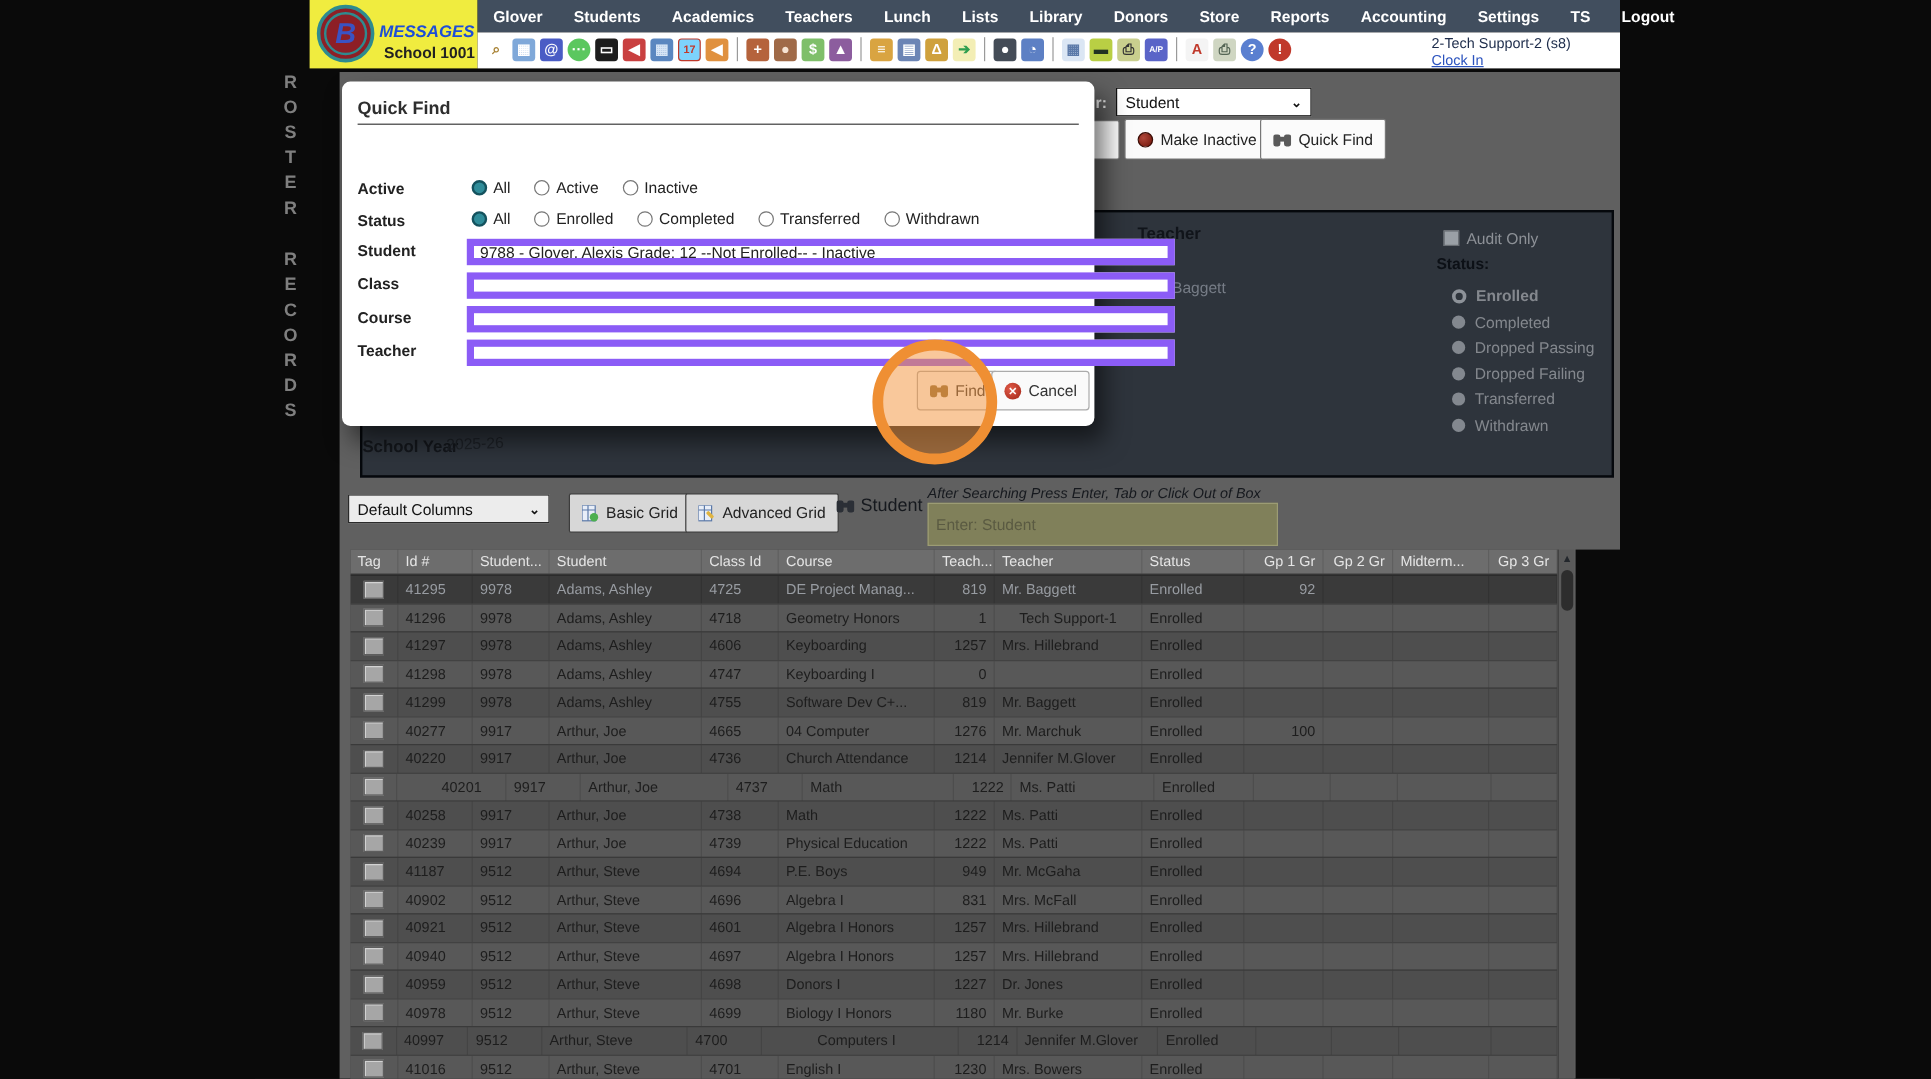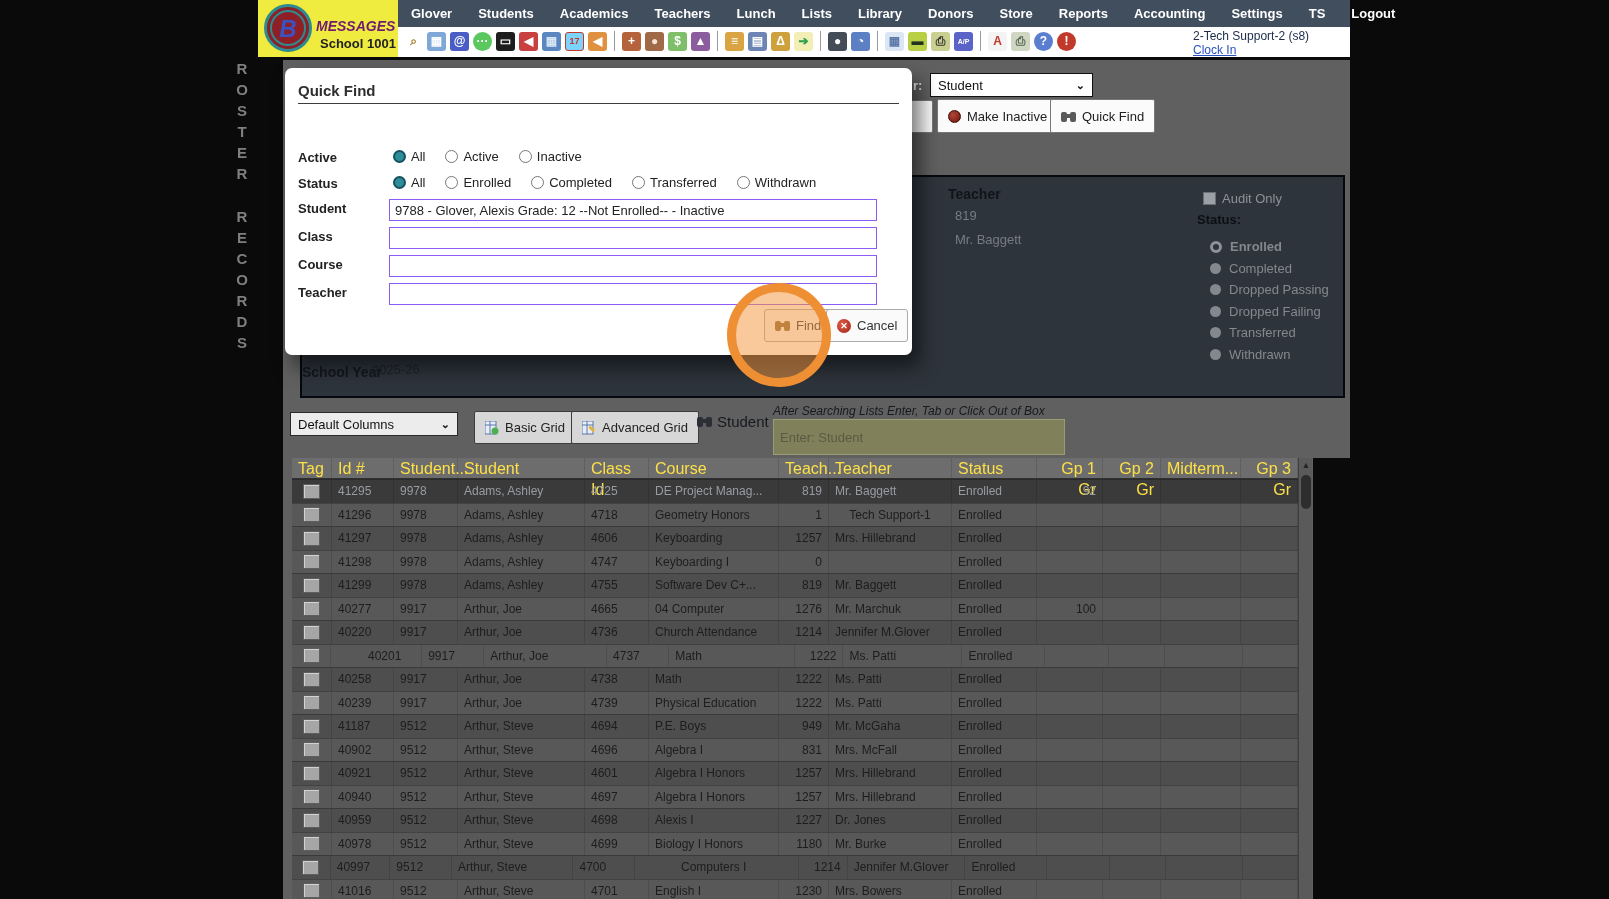--- a/index.html
+++ b/index.html
@@ -7,21 +7,21 @@
               font-family:"Liberation Sans", sans-serif; position:relative; }
   .abs { position:absolute; }
 
   
   #logo-box { left:258px; top:0; width:140px; height:57px; background:#f0ec3f; }
   #logo-circle { left:6px; top:4px; width:48px; height:48px; border-radius:50%;
                  border:3px solid #2e8b8f; background:#8d1f26; }
   #logo-circle .inner { position:absolute; left:3px; top:3px; width:36px; height:36px;
                  border-radius:50%; border:2px solid #2e8b8f; color:#3a53c4;
                  font-weight:bold; font-size:24px; text-align:center; line-height:34px; font-style:italic;}
-  #logo-messages { left:58px; top:18px; font-size:14px; font-weight:bold; font-style:italic; color:#701a75; }
+  #logo-messages { left:58px; top:18px; font-size:14px; font-weight:bold; font-style:italic; color:#1d4ed8; }
   #logo-school { left:62px; top:36px; font-size:13px; font-weight:bold; color:#222; }
 
   #navbar { left:398px; top:0; width:952px; height:27px; background:#414e5e; display:flex; }
   .nav-item { color:#fff; font-weight:bold; font-size:13px; line-height:27px; padding:0 13px; cursor:pointer; }
 
   #toolbar { left:398px; top:27px; width:952px; height:30px; background:#fff; }
   #toolbar-icons { position:absolute; left:6px; top:4px; display:flex; align-items:center; gap:4px; }
   .tb-icon { width:19px; height:19px; border-radius:3px; display:inline-flex; align-items:center;
              justify-content:center; font-size:12px; font-weight:bold; cursor:pointer; overflow:hidden; }
   .tb-icon.round { border-radius:50%; }
@@ -81,21 +81,21 @@
                           font-size:15px; color:#16191e; }
   #search-hint { left:773px; top:404px; font-size:12px; font-style:italic; color:#16191e; }
   #student-search-input { left:773px; top:419px; width:292px; height:22px; background:#80805a;
                           border:1px solid #9c9c74; color:#5a5a42; font-size:13px; padding:17px 6px;
                           font-family:"Liberation Sans",sans-serif; }
 
   
   #grid { left:292px; top:458px; width:1006px; height:441px; overflow:hidden; background:#4e4e4e; }
   .trow, .thead { display:flex; width:1006px; }
   .thead { height:21px; background:#6d6d6d; border-bottom:1px solid #303030; }
-  .thead .cell { font-size:16px; color:#fde047; line-height:21px; }
+  .thead .cell { font-size:12px; color:#e5e5e5; line-height:21px; }
   .trow { height:23.5px; border-top:1px solid rgba(0,0,0,0.25); }
   .trow .cell { font-size:12px; color:#1d1d1d; line-height:22px; overflow:hidden; white-space:nowrap; }
   .trow.light { background:#585858; }
   .trow.dark { background:#4e4e4e; }
   .trow.sel { background:#3a3a3a; }
   .trow.sel .cell { color:#989ca2; }
   .cell { padding:0 6px; border-right:1px solid rgba(0,0,0,0.12); }
   .cell.r { text-align:right; }
   .tagcell { display:flex; align-items:center; justify-content:center; }
   .row-checkbox { width:17px; height:15px; background:#a6a6a6; border:1px solid #5e5e5e;
@@ -110,21 +110,21 @@
                       box-shadow:8px 12px 20px rgba(0,0,0,0.55); z-index:40; }
   #qf-title { position:absolute; left:13px; top:14px; font-size:15px; font-weight:bold; color:#2e2e2e; }
   #qf-rule { position:absolute; left:13px; top:35px; width:601px; height:1px; background:#3c3c3c; }
   #qf-info { position:absolute; left:13px; top:52px; width:601px; height:21px; background:#d5d5d5;
              font-size:13px; font-weight:bold; color:#222; line-height:21px; padding-left:6px; }
   .qf-label { position:absolute; left:13px; font-size:13px; font-weight:bold; color:#222; }
   .qf-radio-group { position:absolute; left:108px; display:flex; gap:20px; align-items:center; }
   .radio-opt { display:inline-flex; align-items:center; gap:5px; font-size:13px; color:#222; cursor:pointer; }
   .radio { width:13px; height:13px; border-radius:50%; background:#fff; border:1px solid #777; display:inline-block; }
   .radio.sel { background:#2f8c99; border:2px solid #14525e; }
-  .qf-input { position:absolute; left:104px; width:488px; height:22px; border:1px solid #8b5cf6;
+  .qf-input { position:absolute; left:104px; width:590px; height:22px; border:6px solid #8b5cf6;
               font-size:13px; color:#222; padding:0 5px; font-family:"Liberation Sans",sans-serif; }
   .qf-btn { position:absolute; top:241px; height:33px; background:#fafafa; border:1px solid #ababab;
             border-radius:3px; display:flex; align-items:center; gap:6px; font-size:13px; color:#333;
             padding:0 10px; cursor:pointer; }
   #find-btn { left:479px; }
   #cancel-btn { left:541px; }
   .cancel-ico { width:14px; height:14px; border-radius:50%; background:radial-gradient(circle at 35% 35%, #e05a48, #a02516);
                 color:#fff; font-size:9px; font-weight:bold; text-align:center; line-height:14px; }
 
   
@@ -302,21 +302,21 @@
   <span>Advanced Grid</span>
 </div>
 <div class="abs" id="student-search-label">
   <svg width="15" height="13">
       <rect x="0" y="2" width="6" height="10" rx="2" fill="#2b2f36"></rect>
       <rect x="9" y="2" width="6" height="10" rx="2" fill="#2b2f36"></rect>
       <rect x="5" y="4" width="5" height="4" fill="#2b2f36"></rect>
     </svg>
   <span>Student</span>
 </div>
-<div class="abs" id="search-hint">After Searching Lists Enter, Tab or Click Out of Box</div>
+<div class="abs" id="search-hint">After Searching Press Enter, Tab or Click Out of Box</div>
 <input class="abs" id="student-search-input" readonly="" value="Enter: Student" style="">
 
 <div class="abs" id="grid">
     <div class="thead">
       <span class="cell" style="width: 40px;">Tag</span>
       <span class="cell" style="width: 62px;">Id #</span>
       <span class="cell" style="width: 64px;">Student...</span>
       <span class="cell" style="width: 127px;">Student</span>
       <span class="cell" style="width: 64px;">Class Id</span>
       <span class="cell" style="width: 130px;">Course</span>
@@ -567,21 +567,21 @@
       <span class="cell" style="width: 57px;"></span>
     </div>
     <div class="trow dark">
       <span class="cell tagcell" style="width: 40px;">
         <span class="row-checkbox"></span>
       </span>
       <span class="cell" style="width: 62px;">40959</span>
       <span class="cell" style="width: 64px;">9512</span>
       <span class="cell" style="width: 127px;">Arthur, Steve</span>
       <span class="cell" style="width: 64px;">4698</span>
-      <span class="cell" style="width: 130px;">Alexis I</span>
+      <span class="cell" style="width: 130px;">Donors I</span>
       <span class="cell r" style="width: 50px;">1227</span>
       <span class="cell" style="width: 123px;">Dr. Jones</span>
       <span class="cell" style="width: 85px;">Enrolled</span>
       <span class="cell r" style="width: 66px;"></span>
       <span class="cell" style="width: 58px;"></span>
       <span class="cell" style="width: 80px;"></span>
       <span class="cell" style="width: 57px;"></span>
     </div>
     <div class="trow light">
       <span class="cell tagcell" style="width: 40px;">

